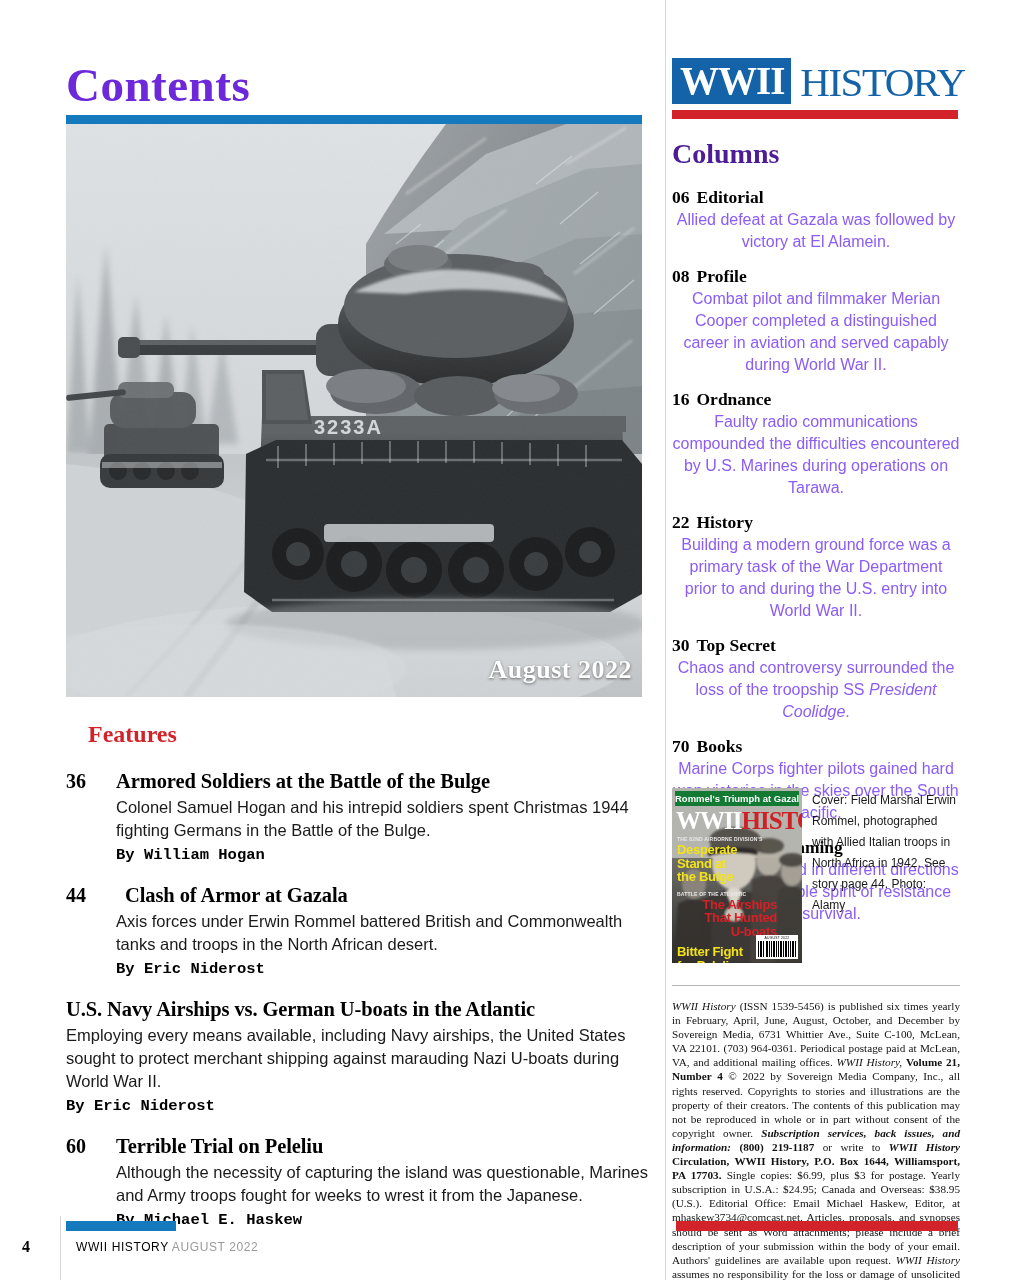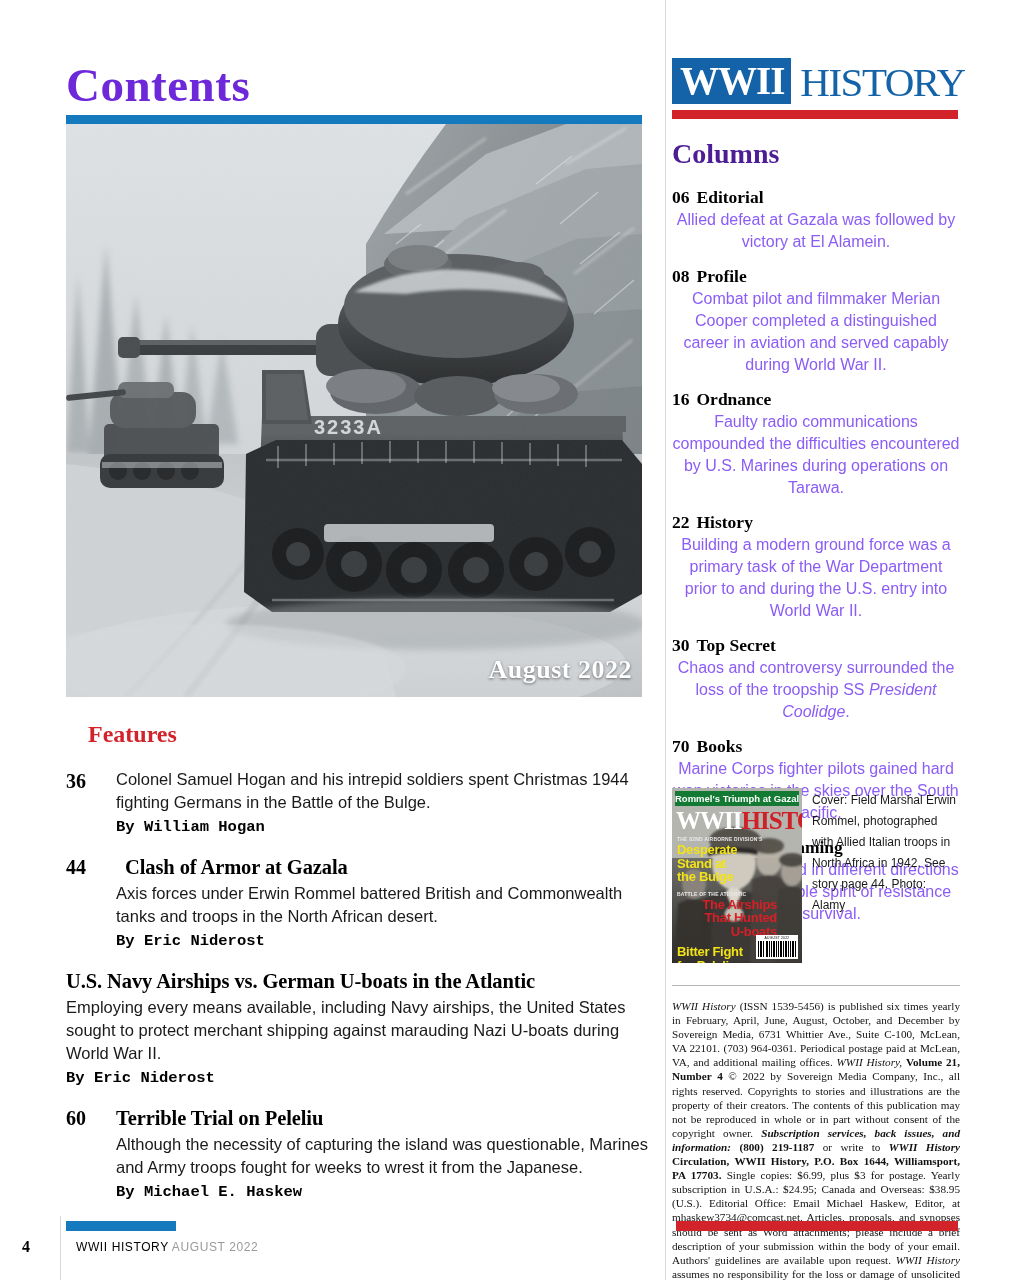--- a/index.html
+++ b/index.html
@@ -574,20 +574,21 @@
     </svg>
     <div class="hero-date">August 2022</div>
   </div>
 
   <div class="features-title">Features</div>
   <div class="features-list">
 
     <div class="feature">
       <div class="pg">36</div>
       <div class="body">
+        <div class="ftitle">Armored Soldiers at the Battle of the Bulge</div>
         <div class="fdesc">Colonel Samuel Hogan and his intrepid soldiers spent Christmas 1944 fighting Germans in the Battle of the Bulge.</div>
         <div class="fby">By William Hogan</div>
       </div>
     </div>
 
     <div class="feature indent">
       <div class="pg">44</div>
       <div class="body">
         <div class="ftitle">Clash of Armor at Gazala</div>
         <div class="fdesc">Axis forces under Erwin Rommel battered British and Commonwealth tanks and troops in the North African desert.</div>

